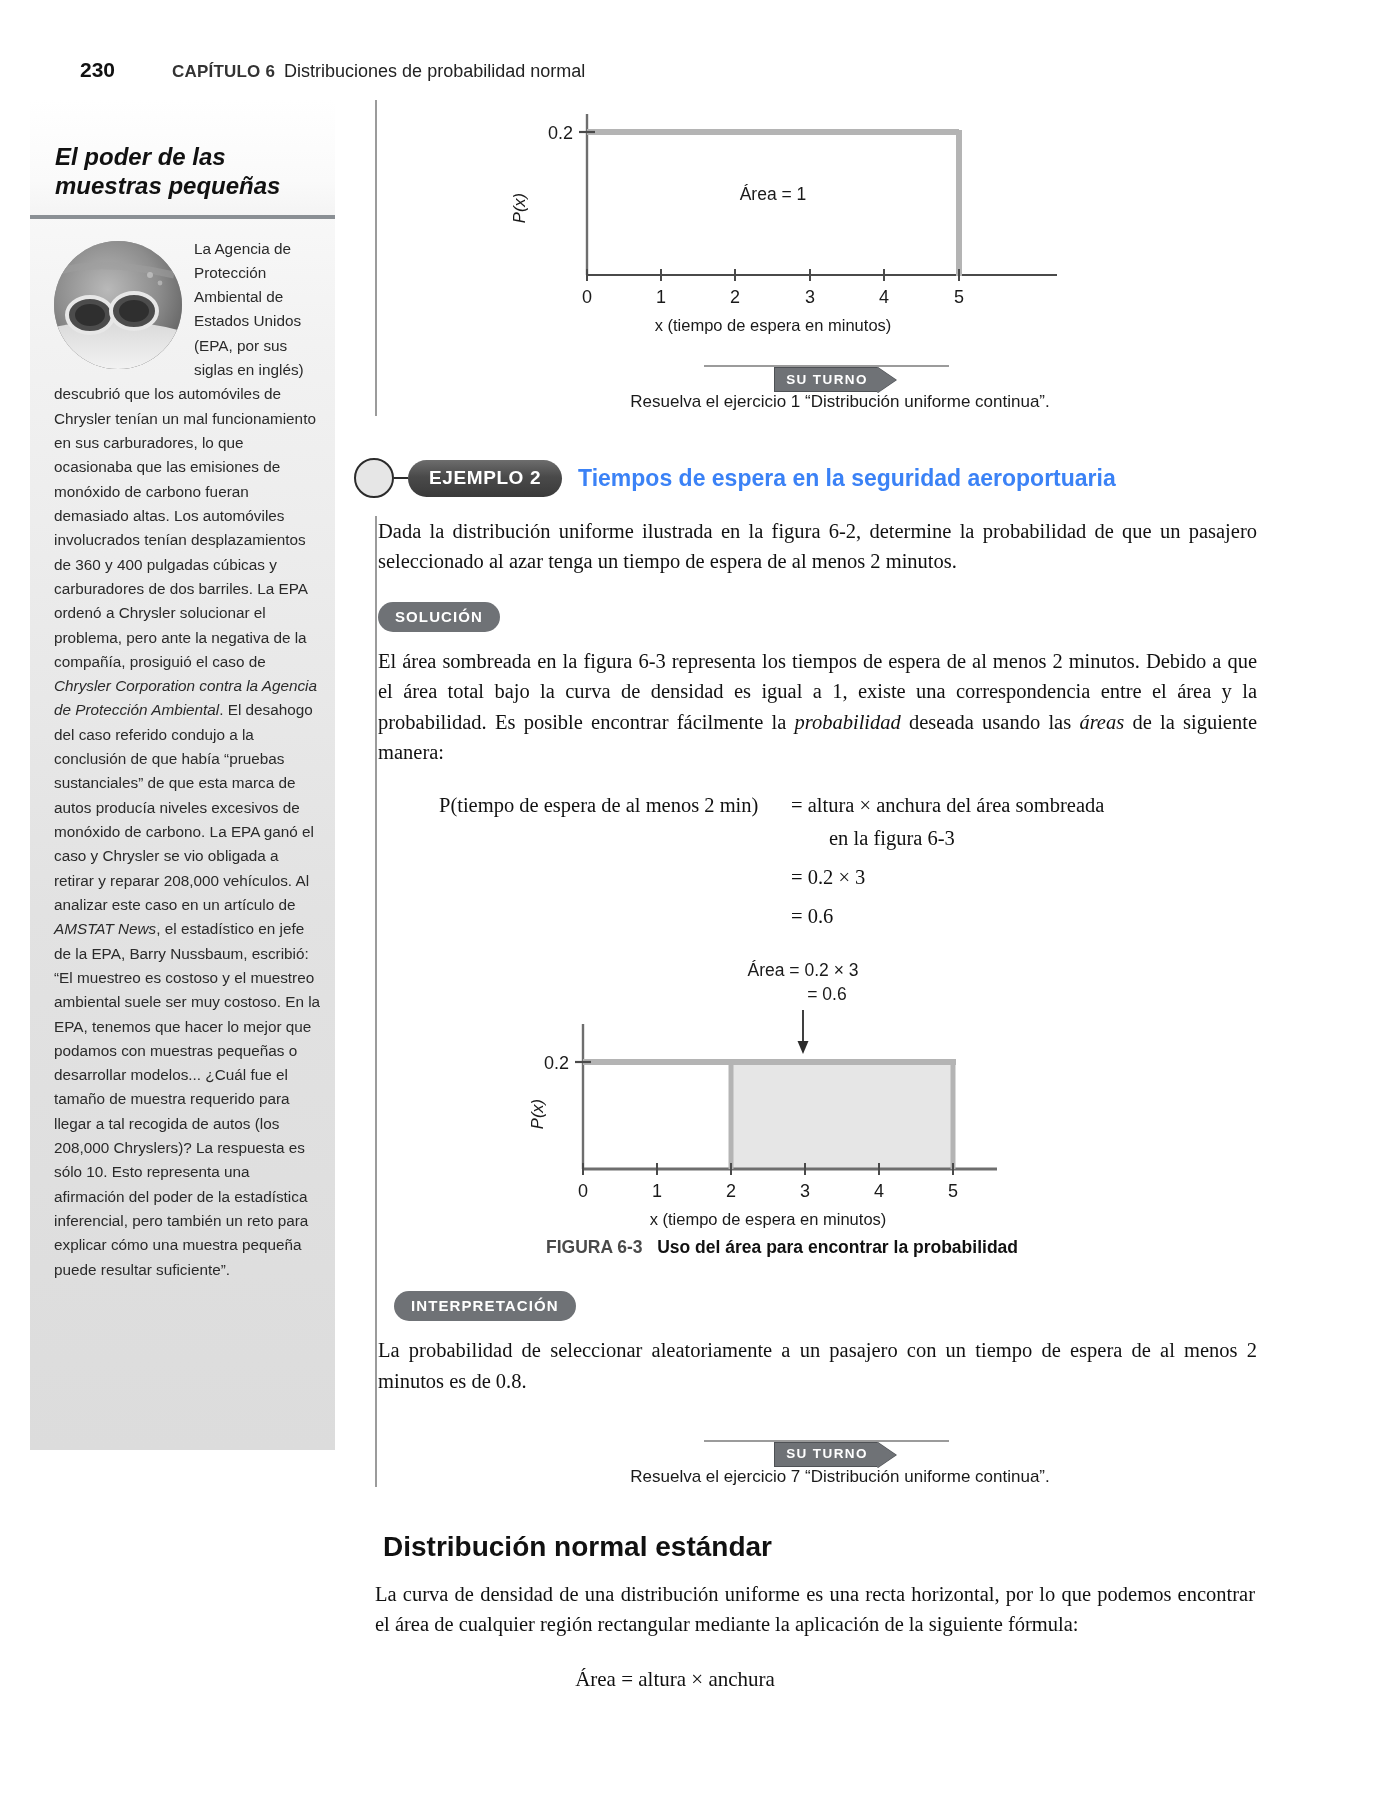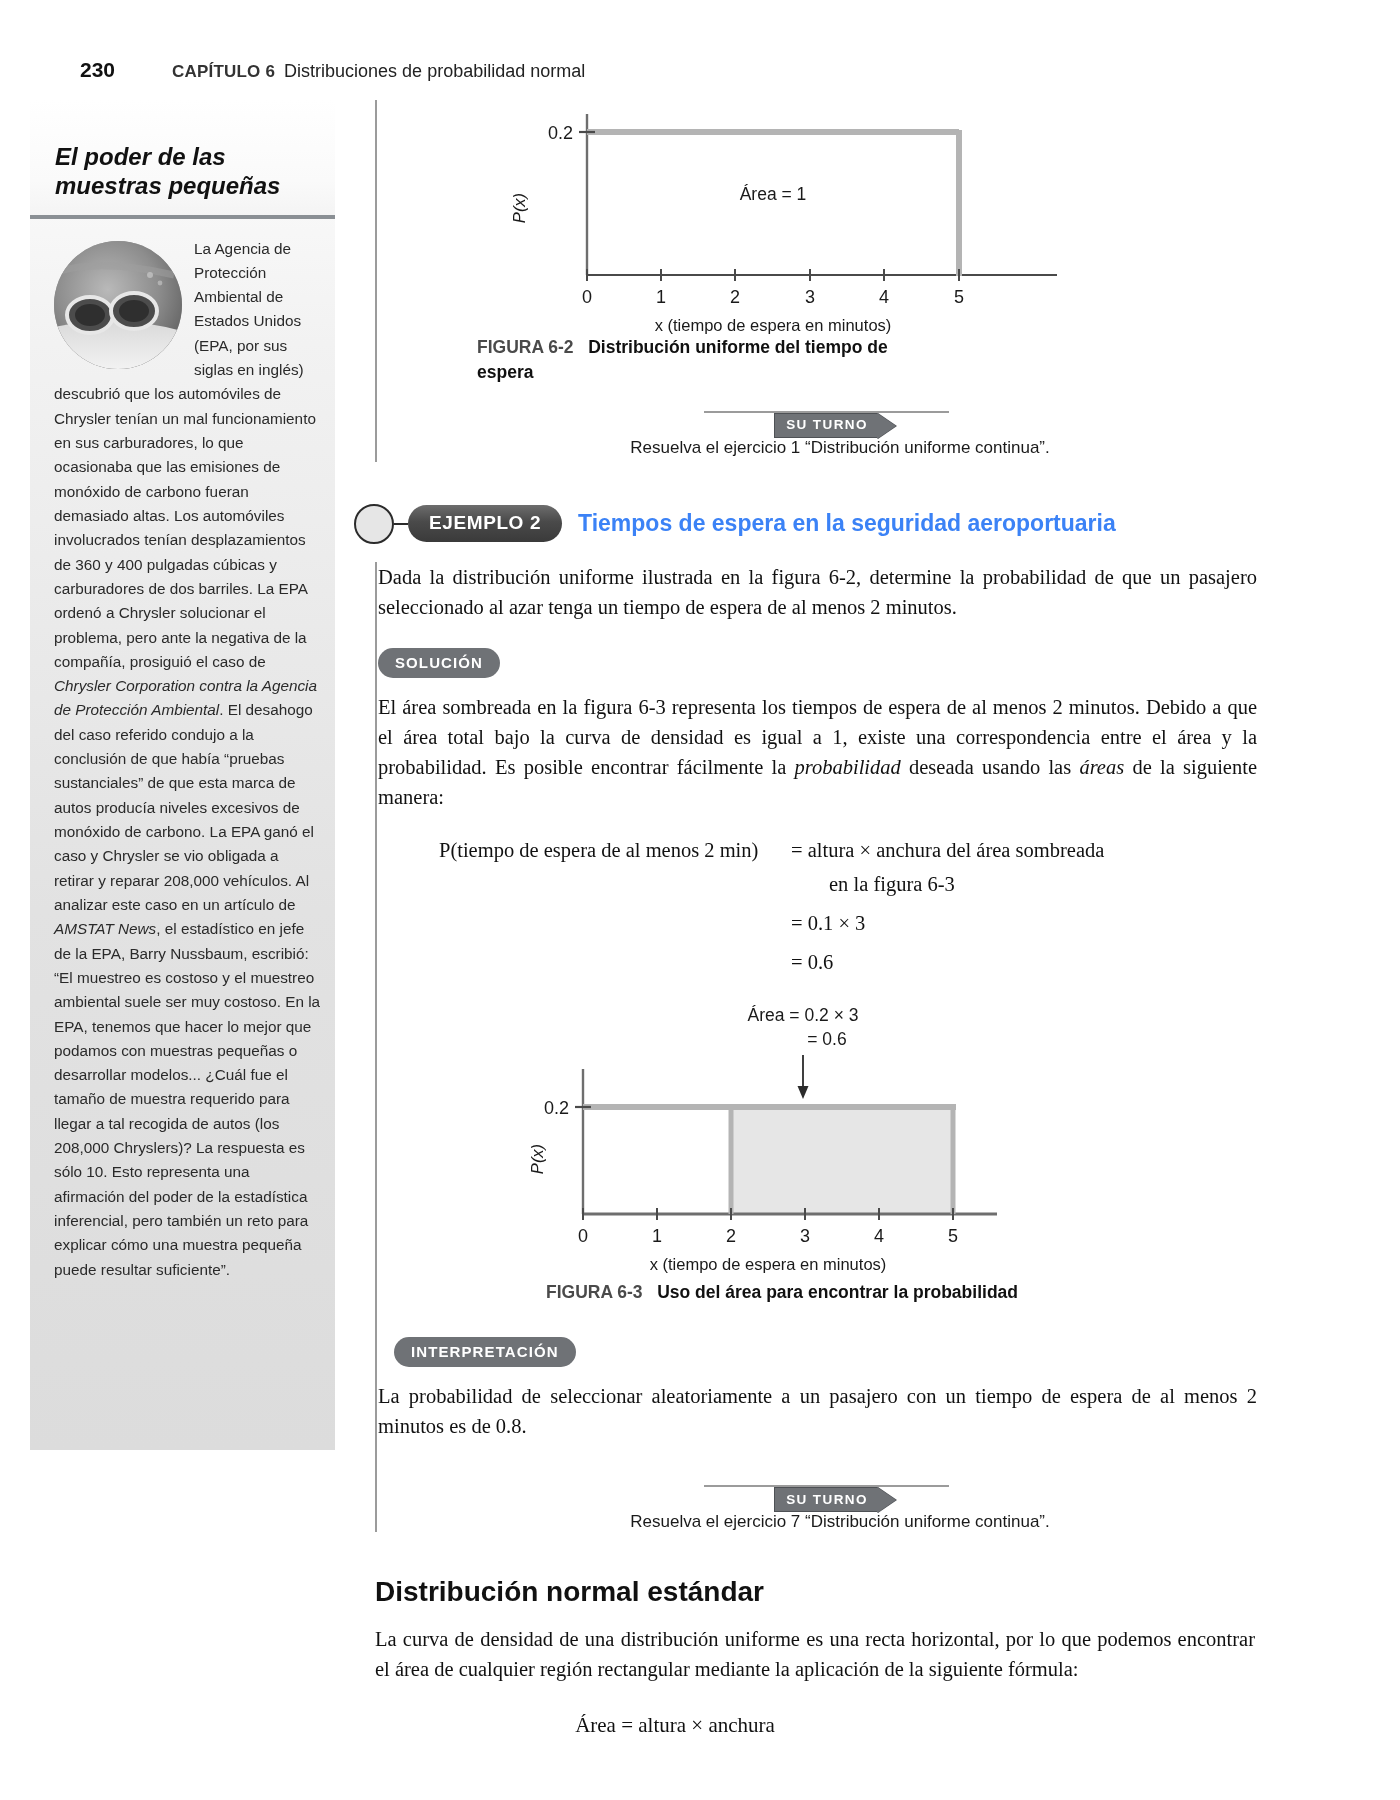--- a/index.html
+++ b/index.html
@@ -280,23 +280,20 @@
         <text class="tick-label" x="298" y="203" text-anchor="middle">2</text>
         <text class="tick-label" x="373" y="203" text-anchor="middle">3</text>
         <text class="tick-label" x="447" y="203" text-anchor="middle">4</text>
         <text class="tick-label" x="522" y="203" text-anchor="middle">5</text>
 
         <text class="axis-label" x="336" y="231" text-anchor="middle">x (tiempo de espera en minutos)</text>
 
         <text class="annot" x="336" y="100" text-anchor="middle">Área = 1</text>
       </svg>
     </div>
-    <div class="fig-caption" style="padding-left:100px; width:560px; margin-top:-4px;">
-      <span class="fig-num">FIGURA 6-2</span>&nbsp;&nbsp;&nbsp;<span class="fig-text">Distribución uniforme del tiempo de espera</span>
-    </div>
 
     <div class="su-turno-row" style="margin-top:26px;">
       <div class="su-turno-rule" style="width:245px;"></div>
       <div class="su-turno-flag">SU  TURNO</div>
       <div class="su-turno-text">Resuelva el ejercicio 1 “Distribución uniforme continua”.</div>
     </div>
   </section>
 
   <div class="ejemplo-row" style="margin-top:42px; margin-left:-21px;">
     <div class="ejemplo-circle"></div>
@@ -319,21 +316,21 @@
       <div class="eq-row">
         <div class="eq-lhs">P(tiempo de espera de al menos 2 min)</div>
         <div class="eq-rhs">= altura × anchura del área sombreada</div>
       </div>
       <div class="eq-row indented">
         <div class="eq-lhs">&nbsp;</div>
         <div class="eq-rhs" style="padding-left:38px;">en la figura 6-3</div>
       </div>
       <div class="eq-row indented" style="margin-top:6px;">
         <div class="eq-lhs">&nbsp;</div>
-        <div class="eq-rhs">= 0.1 × 3</div>
+        <div class="eq-rhs">= 0.2 × 3</div>
       </div>
       <div class="eq-row indented" style="margin-top:6px;">
         <div class="eq-lhs">&nbsp;</div>
         <div class="eq-rhs">= 0.6</div>
       </div>
     </div>
 
     <div class="chart-wrap" style="margin-top:20px; padding-left:150px;">
       <svg width="700" height="275" viewBox="0 0 700 275">
 
@@ -387,17 +384,17 @@
 
     <p class="prose" style="margin:14px 0 0 0; padding-left:1px; width:880px;">La probabilidad de seleccionar aleatoriamente a un pasajero con un tiempo de espera de al menos 2 minutos es de 0.8.</p>
 
     <div class="su-turno-row" style="margin-top:44px;">
       <div class="su-turno-rule" style="width:245px;"></div>
       <div class="su-turno-flag">SU  TURNO</div>
       <div class="su-turno-text">Resuelva el ejercicio 7 “Distribución uniforme continua”.</div>
     </div>
   </section>
 
-  <h2 class="section-heading" style="margin:44px 0 0 0;">Distribución normal estándar</h2>
+  <h2 class="section-heading" style="margin:44px 0 0 8px;">Distribución normal estándar</h2>
   <p class="prose" style="margin:16px 0 0 0; width:880px;">La curva de densidad de una distribución uniforme es una recta horizontal, por lo que podemos encontrar el área de cualquier región rectangular mediante la aplicación de la siguiente fórmula:</p>
   <div class="centered-formula" style="margin-top:28px; width:600px;">Área = altura × anchura</div>
 
 </div>
 
 </body></html>

